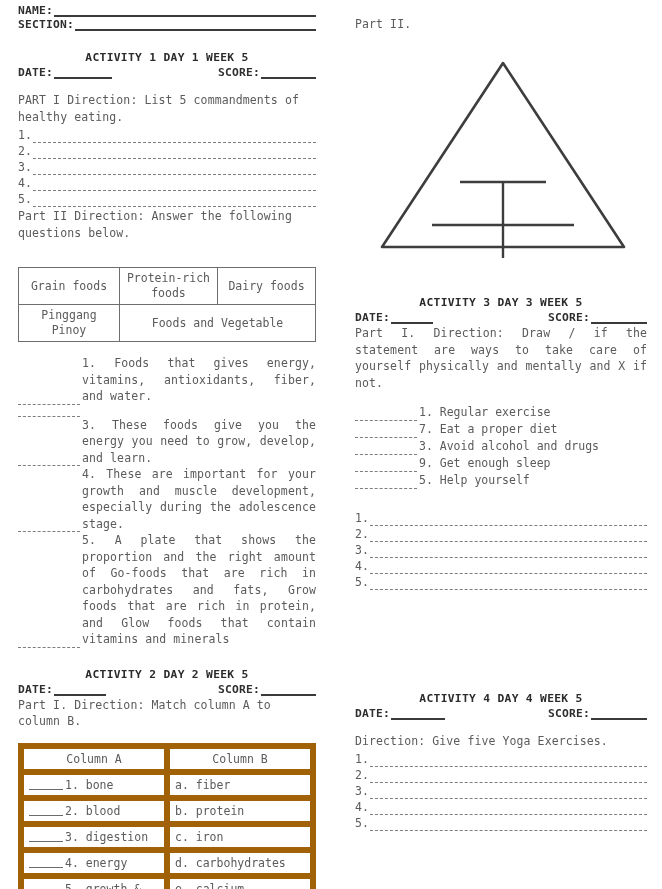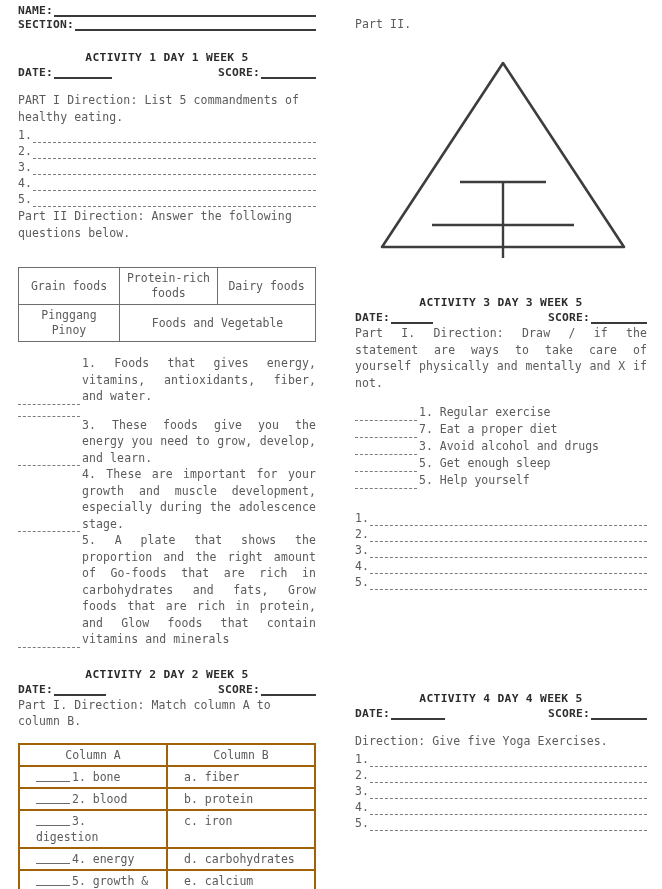--- a/index.html
+++ b/index.html
@@ -124,22 +124,22 @@
 
   
   table.match {
     border-collapse: collapse;
     width: 100%;
     font-size: 11.5px;
     color: #5b5b5b;
     table-layout: fixed;
   }
   table.match td {
-    border: 2px solid #a16207;
-    padding: 2px 16px;
+    border: 6px solid #a16207;
+    padding: 2px 5px;
     line-height: 16px;
     vertical-align: top;
   }
   .mcell { white-space: normal; }
   .mblank {
     display: inline-block;
     width: 34px;
     border-bottom: 1.5px solid #6a6a6a;
     height: 10px;
     vertical-align: -1px;
@@ -336,21 +336,21 @@
     <div class="blankline">
       <span class="lead"></span>
       <span>7. Eat a proper diet</span>
     </div>
     <div class="blankline">
       <span class="lead"></span>
       <span>3. Avoid alcohol and drugs</span>
     </div>
     <div class="blankline">
       <span class="lead"></span>
-      <span>5. Get enough sleep</span>
+      <span>9. Get enough sleep</span>
     </div>
     <div class="blankline">
       <span class="lead"></span>
       <span>5. Help yourself</span>
     </div>
 
     <div class="gap-lg"></div>
 
 
     <div style="margin-top:1px;">

